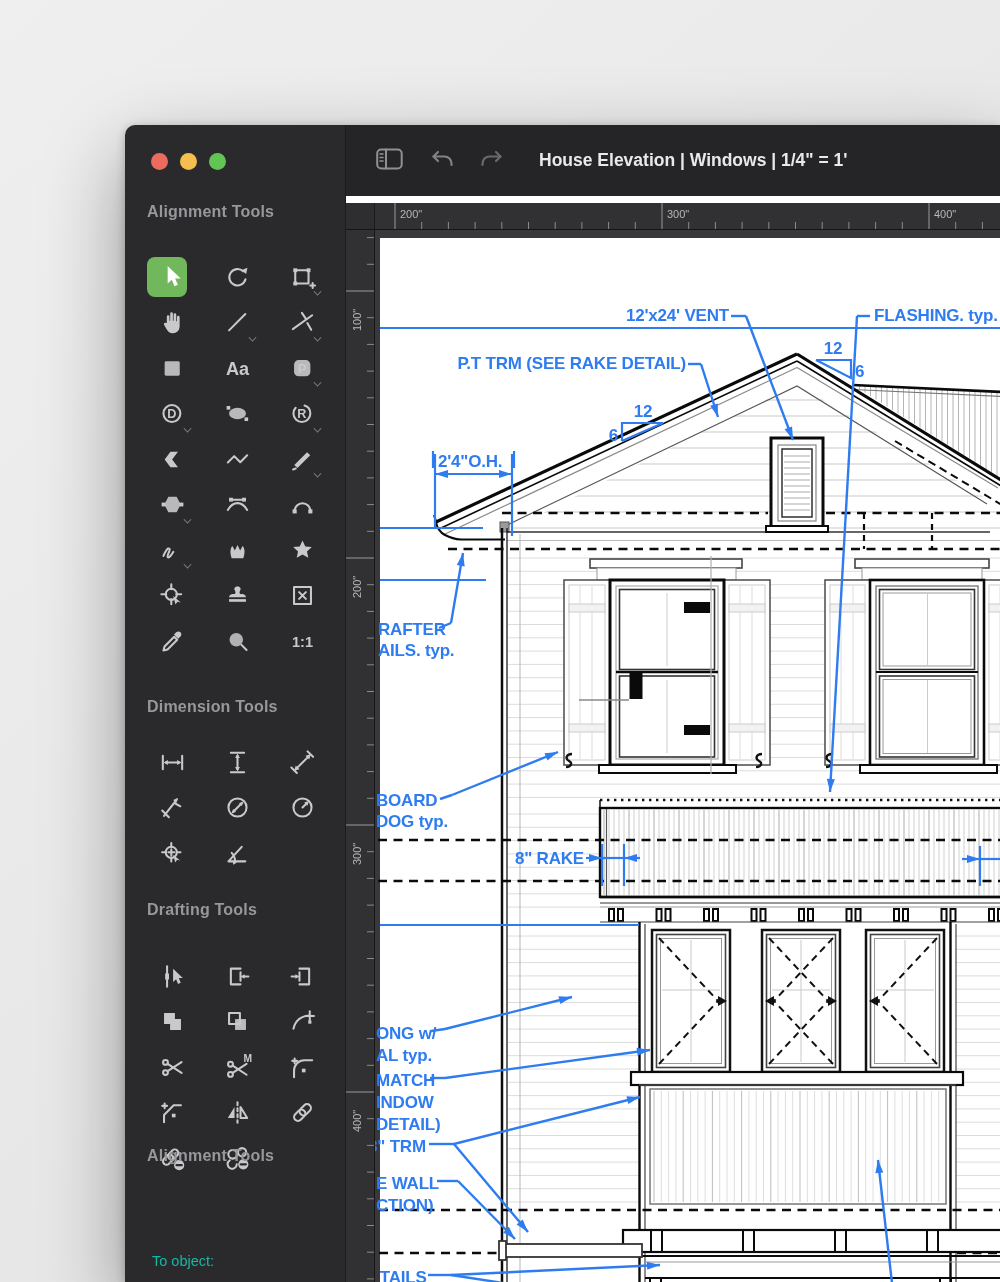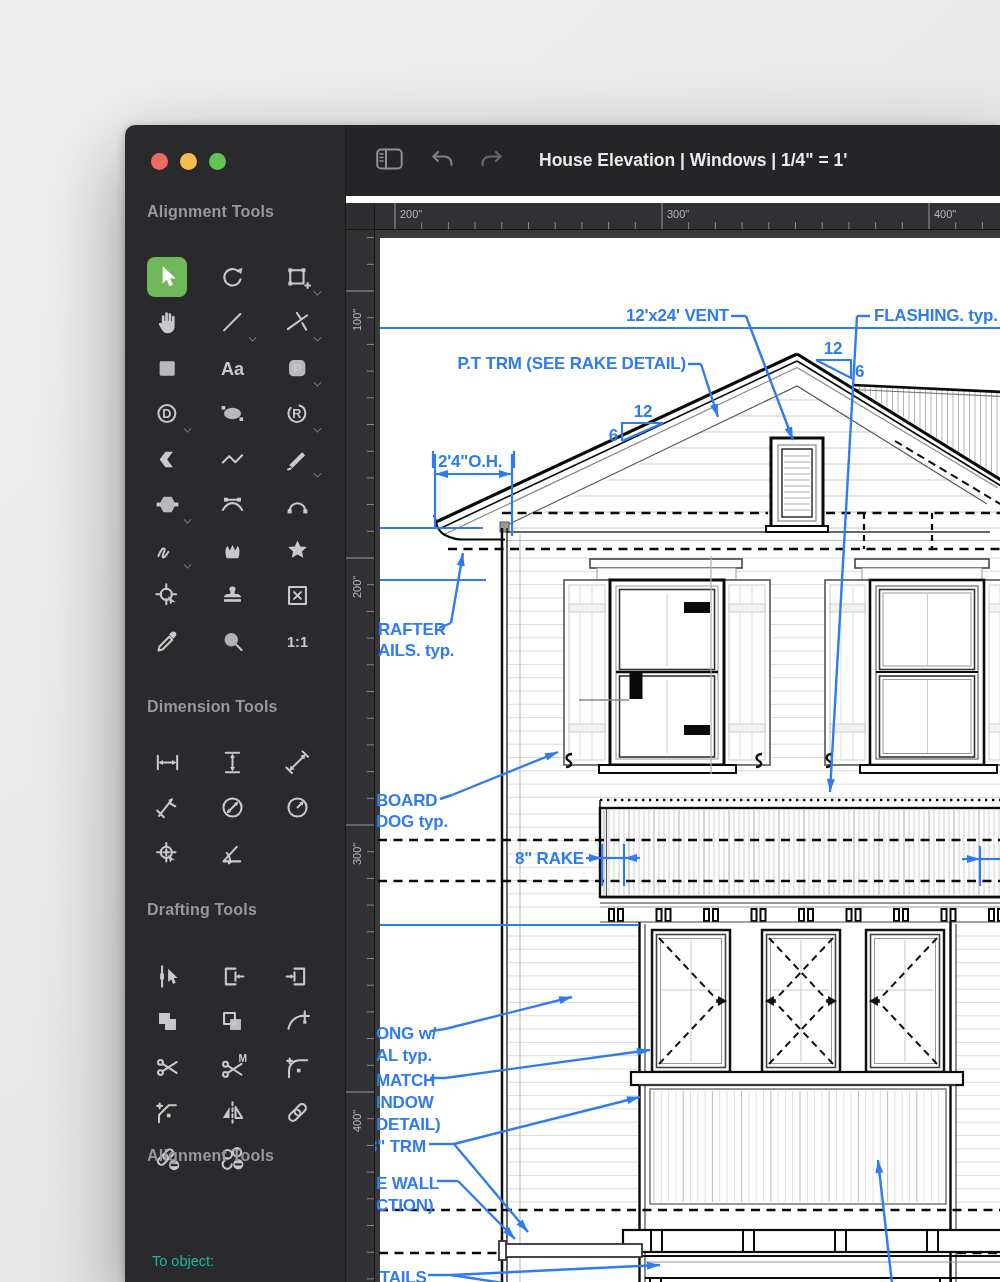--- a/index.html
+++ b/index.html
@@ -4,21 +4,21 @@
 <style>
   html,body{margin:0;padding:0}
   body{width:1000px;height:1282px;overflow:hidden;background:#e9e9ea;font-family:"Liberation Sans",sans-serif;position:relative}
   .desktop{position:absolute;inset:0;background:linear-gradient(140deg,#efefef 0%,#e7e7e8 60%,#e2e2e3 100%)}
   .window{position:absolute;left:125px;top:125px;width:875px;height:1157px;border-radius:10px 0 0 0;overflow:hidden;display:flex;box-shadow:0 30px 80px rgba(0,0,0,.38),0 2px 10px rgba(0,0,0,.25)}
   .sidebar{width:220px;flex:none;background:#2a2a2c;position:relative;border-right:1px solid #1c1c1e}
   .traffic{position:absolute;left:26px;top:28px;display:flex;gap:12px}
   .traffic span{width:17px;height:17px;border-radius:50%;display:block}
   .sec-h{position:absolute;left:22px;margin:0;font-size:16px;font-weight:700;color:#98989c;letter-spacing:.2px}
   .tools{position:absolute;left:22px;display:grid;grid-template-columns:repeat(3,40px);column-gap:25px;grid-auto-rows:40px;row-gap:5.5px}
-  .tool{width:40px;height:40px;display:flex;align-items:center;justify-content:center;position:relative;border-radius:8px}
+  .tool{width:40px;height:40px;display:flex;align-items:center;justify-content:flex-end;position:relative;border-radius:8px}
   .tool svg{width:29px;height:29px;overflow:visible}
   .tool svg *{stroke:#c9c9cc;fill:none;stroke-width:1.7;stroke-linecap:round;stroke-linejoin:round}
   .tool svg .f{fill:#c9c9cc;stroke:none}
   .tool svg .dk{stroke:#2a2a2c;stroke-width:1.9}
   .tool svg text{fill:#c9c9cc;stroke:none;font-weight:700;font-family:"Liberation Sans",sans-serif}
   .tool.selected{background:#71b75b}
   .tool.selected svg *{stroke:#fff}
   .tool.selected svg .f{fill:#fff;stroke:none}
   .chev{position:absolute;right:-4px;bottom:2px;width:7px;height:7px}
   .chev i{position:absolute;left:0;top:0;width:6px;height:6px;border-right:1.6px solid #8e8e92;border-bottom:1.6px solid #8e8e92;transform:rotate(45deg) scale(.8)}

